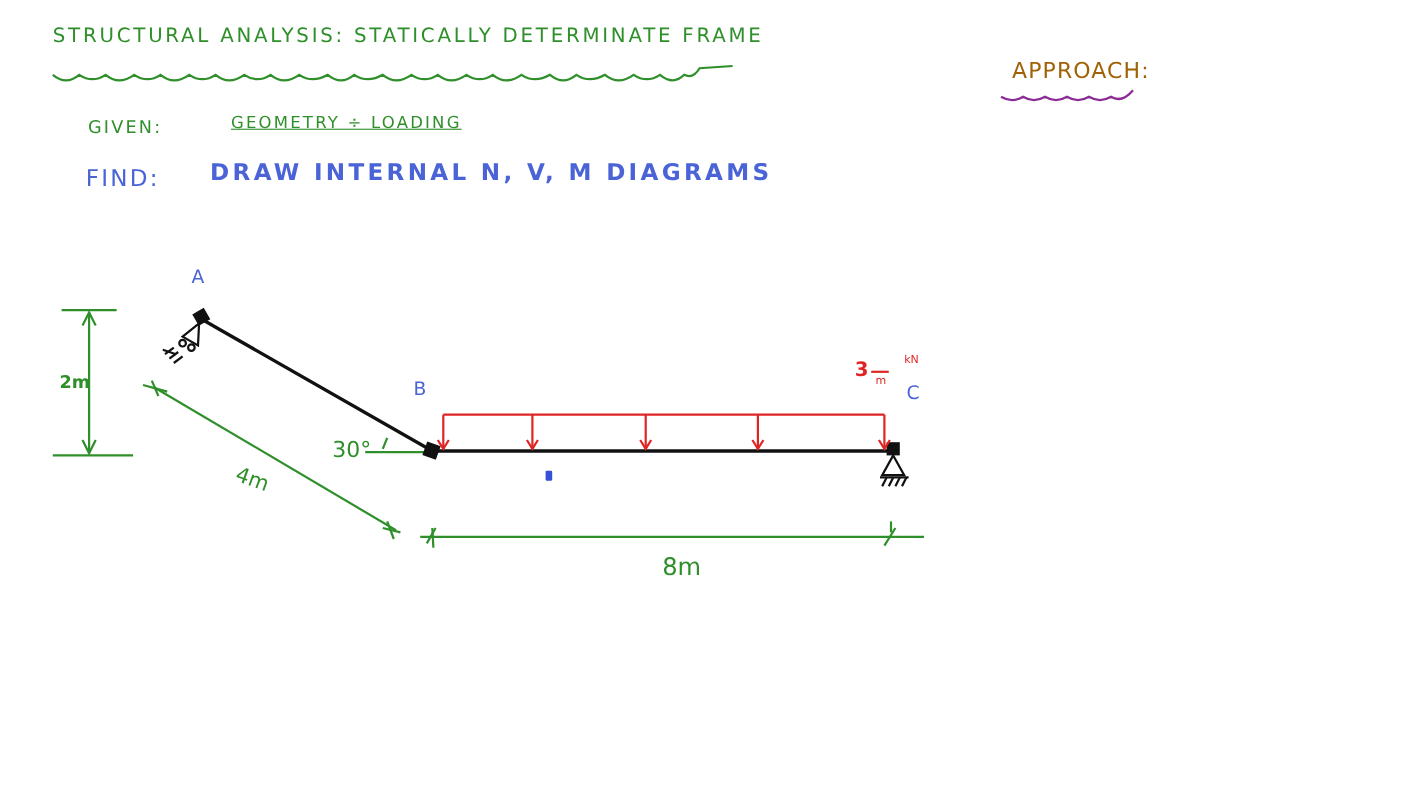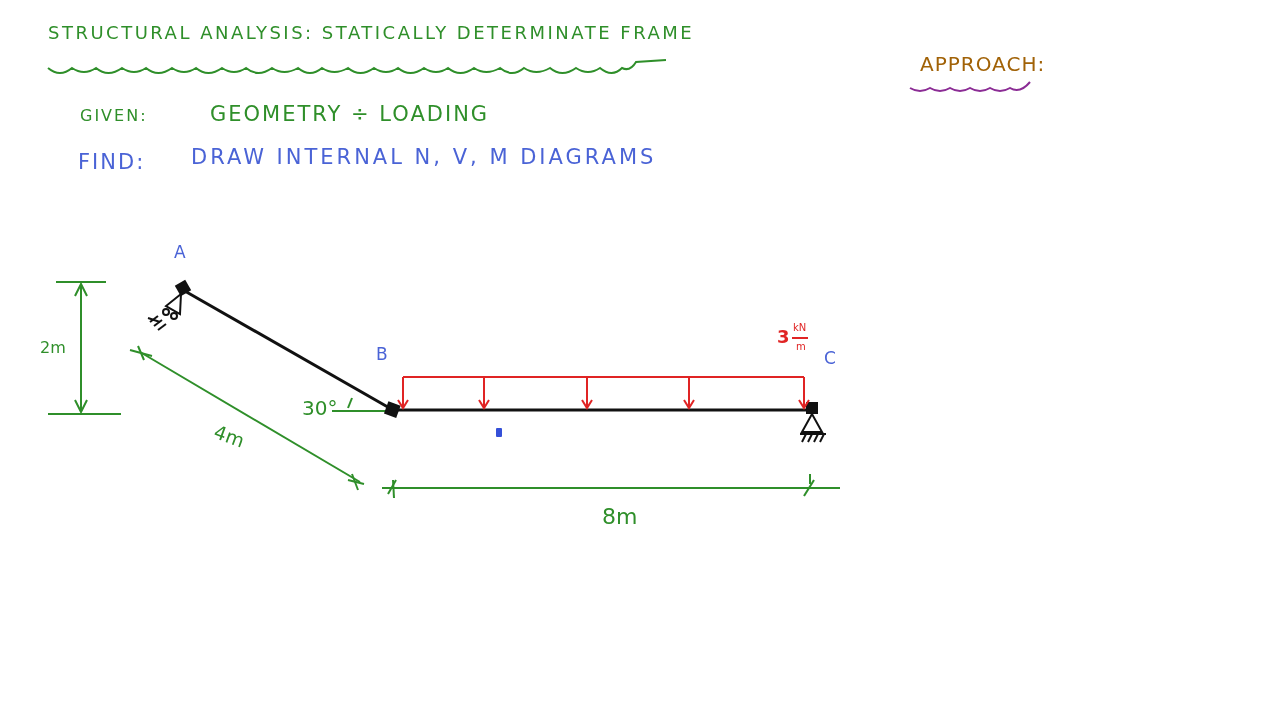--- a/index.html
+++ b/index.html
@@ -92,28 +92,28 @@
     <line x1="792" y1="338" x2="808" y2="338"></line>
   </g>
 
   <rect x="496" y="428" width="6" height="9" fill="#3550d8" rx="1"></rect>
 </svg>
 
 <div class="hw green" style="left:48px; top:22px; font-size:18px; letter-spacing:2.5px;">STRUCTURAL ANALYSIS: STATICALLY DETERMINATE FRAME</div>
 <div class="hw purple" style="left:920px; top:52px; font-size:20px; letter-spacing:1px;">APPROACH:</div>
 
 <div class="hw green" style="left:80px; top:106px; font-size:16px;">GIVEN:</div>
-<div class="hw green" style="left:210px; top:102px; font-size:21px;">GEOMETRY ÷ LOADING</div>
+<div class="hw green" style="left:210px; top:102px; font-size:15px;text-decoration:underline;">GEOMETRY ÷ LOADING</div>
 <div class="hw blue" style="left:78px; top:150px; font-size:21px;">FIND:</div>
-<div class="hw blue" style="left:191px; top:145px; font-size:21px; letter-spacing:3px;">DRAW INTERNAL N, V, M DIAGRAMS</div>
+<div class="hw blue" style="left:191px; top:145px; font-size:21px; letter-spacing:3px;font-weight:bold;">DRAW INTERNAL N, V, M DIAGRAMS</div>
 
 <div class="hw blue" style="left:174px; top:242px; font-size:17px;">A</div>
 <div class="hw blue" style="left:376px; top:344px; font-size:17px;">B</div>
 <div class="hw blue" style="left:824px; top:348px; font-size:17px;">C</div>
 
-<div class="hw green" style="left:40px; top:338px; font-size:16px; letter-spacing:0;">2m</div>
+<div class="hw green" style="left:54px; top:338px; font-size:16px; letter-spacing:0;font-weight:bold;">2m</div>
 <div class="hw green" style="left:214px; top:425px; font-size:19px; letter-spacing:0; transform:rotate(20deg);">4m</div>
 <div class="hw green" style="left:574px; top:504px; font-size:22px; letter-spacing:0;margin-left:28px;">8m</div>
 <div class="hw green" style="left:302px; top:396px; font-size:20px; letter-spacing:0;">30°</div>
 
 <div class="hw red" style="left:777px; top:326px; font-size:18px; font-weight:bold; letter-spacing:0;">3</div>
-<div class="hw red" style="left:793px; top:322px; font-size:10px; letter-spacing:0;">kN</div>
+<div class="hw red" style="left:822px; top:322px; font-size:10px; letter-spacing:0;">kN</div>
 <div class="hw red" style="left:796px; top:341px; font-size:10px; letter-spacing:0;">m</div>
 
 </body></html>

